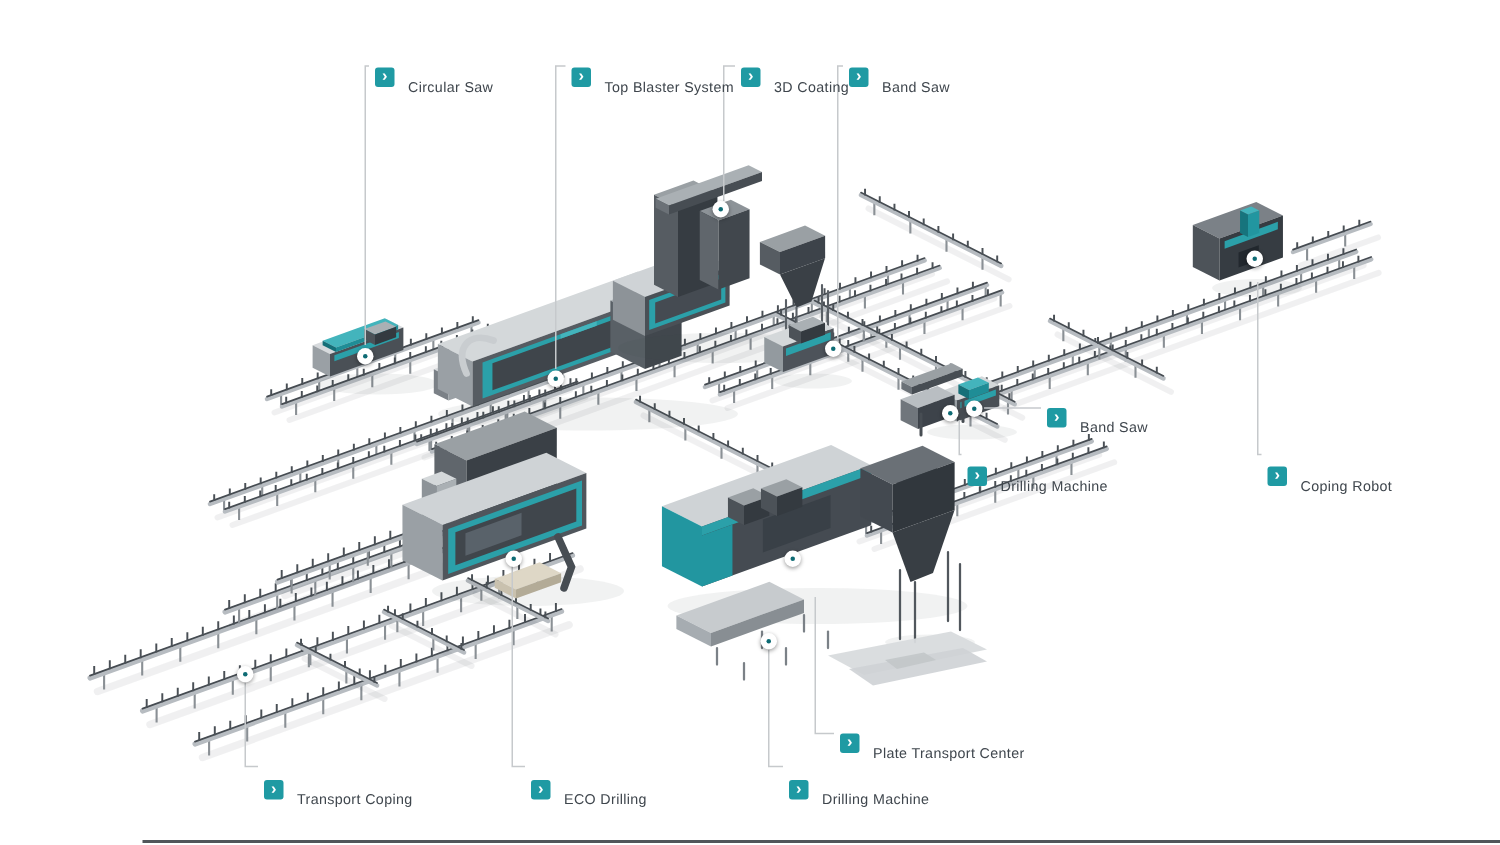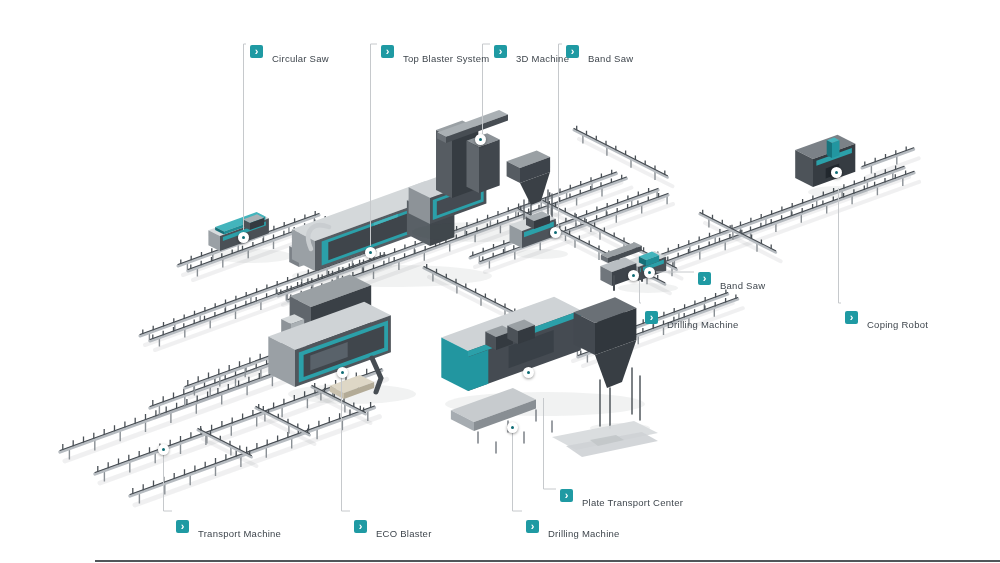--- a/index.html
+++ b/index.html
@@ -312,21 +312,21 @@
       </div>
       <div class="callout" style="left: 381px; top: 39px;">
         <span class="chev">›</span>
         <span class="lbl">Top Blaster System</span>
       </div>
       <div class="hs" style="left: 480px; top: 139px;">
         <i></i>
       </div>
       <div class="callout" style="left: 494px; top: 39px;">
         <span class="chev">›</span>
-        <span class="lbl">3D Machine</span>
+        <span class="lbl">3D Coating</span>
       </div>
       <div class="hs" style="left: 555px; top: 232px;">
         <i></i>
       </div>
       <div class="callout" style="left: 566px; top: 39px;">
         <span class="chev">›</span>
         <span class="lbl">Band Saw</span>
       </div>
       <div class="hs" style="left: 649px; top: 272px;">
         <i></i>
@@ -354,28 +354,28 @@
       </div>
       <div class="callout" style="left: 560px; top: 483px;">
         <span class="chev">›</span>
         <span class="lbl">Plate Transport Center</span>
       </div>
       <div class="hs" style="left: 163px; top: 449px;">
         <i></i>
       </div>
       <div class="callout" style="left: 176px; top: 514px;">
         <span class="chev">›</span>
-        <span class="lbl">Transport Machine</span>
+        <span class="lbl">Transport Coping</span>
       </div>
       <div class="hs" style="left: 342px; top: 372px;">
         <i></i>
       </div>
       <div class="callout" style="left: 354px; top: 514px;">
         <span class="chev">›</span>
-        <span class="lbl">ECO Blaster</span>
+        <span class="lbl">ECO Drilling</span>
       </div>
       <div class="hs" style="left: 512px; top: 427px;">
         <i></i>
       </div>
       <div class="callout" style="left: 526px; top: 514px;">
         <span class="chev">›</span>
         <span class="lbl">Drilling Machine</span>
       </div>
     </div>
   <div class="bottom-rule"></div>

